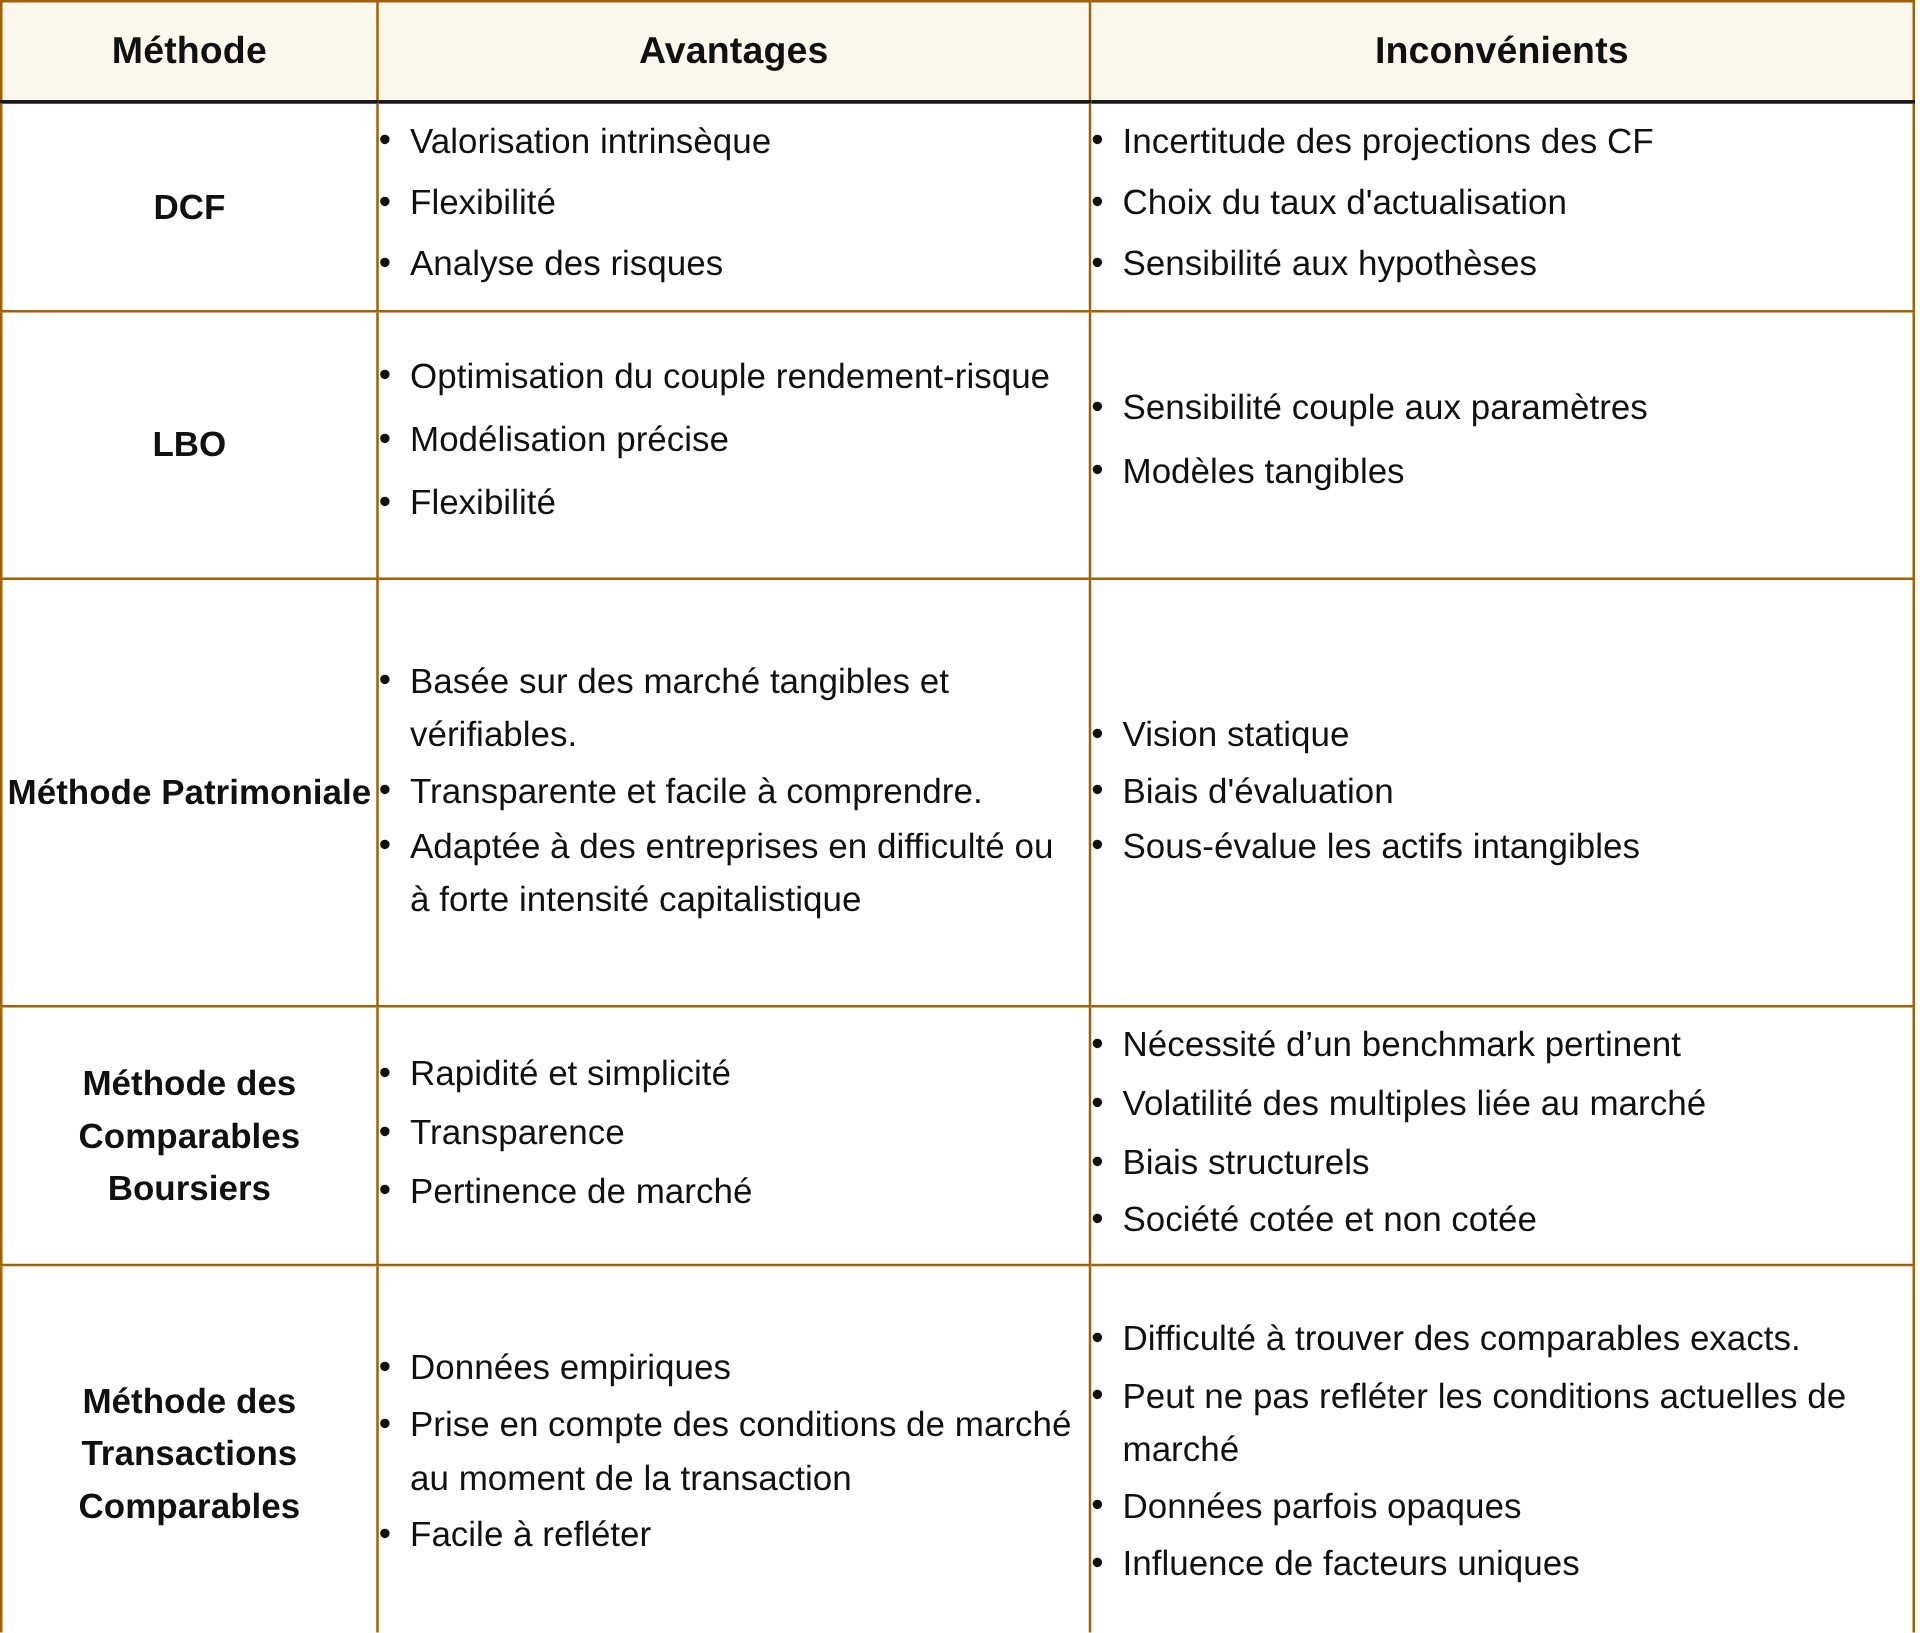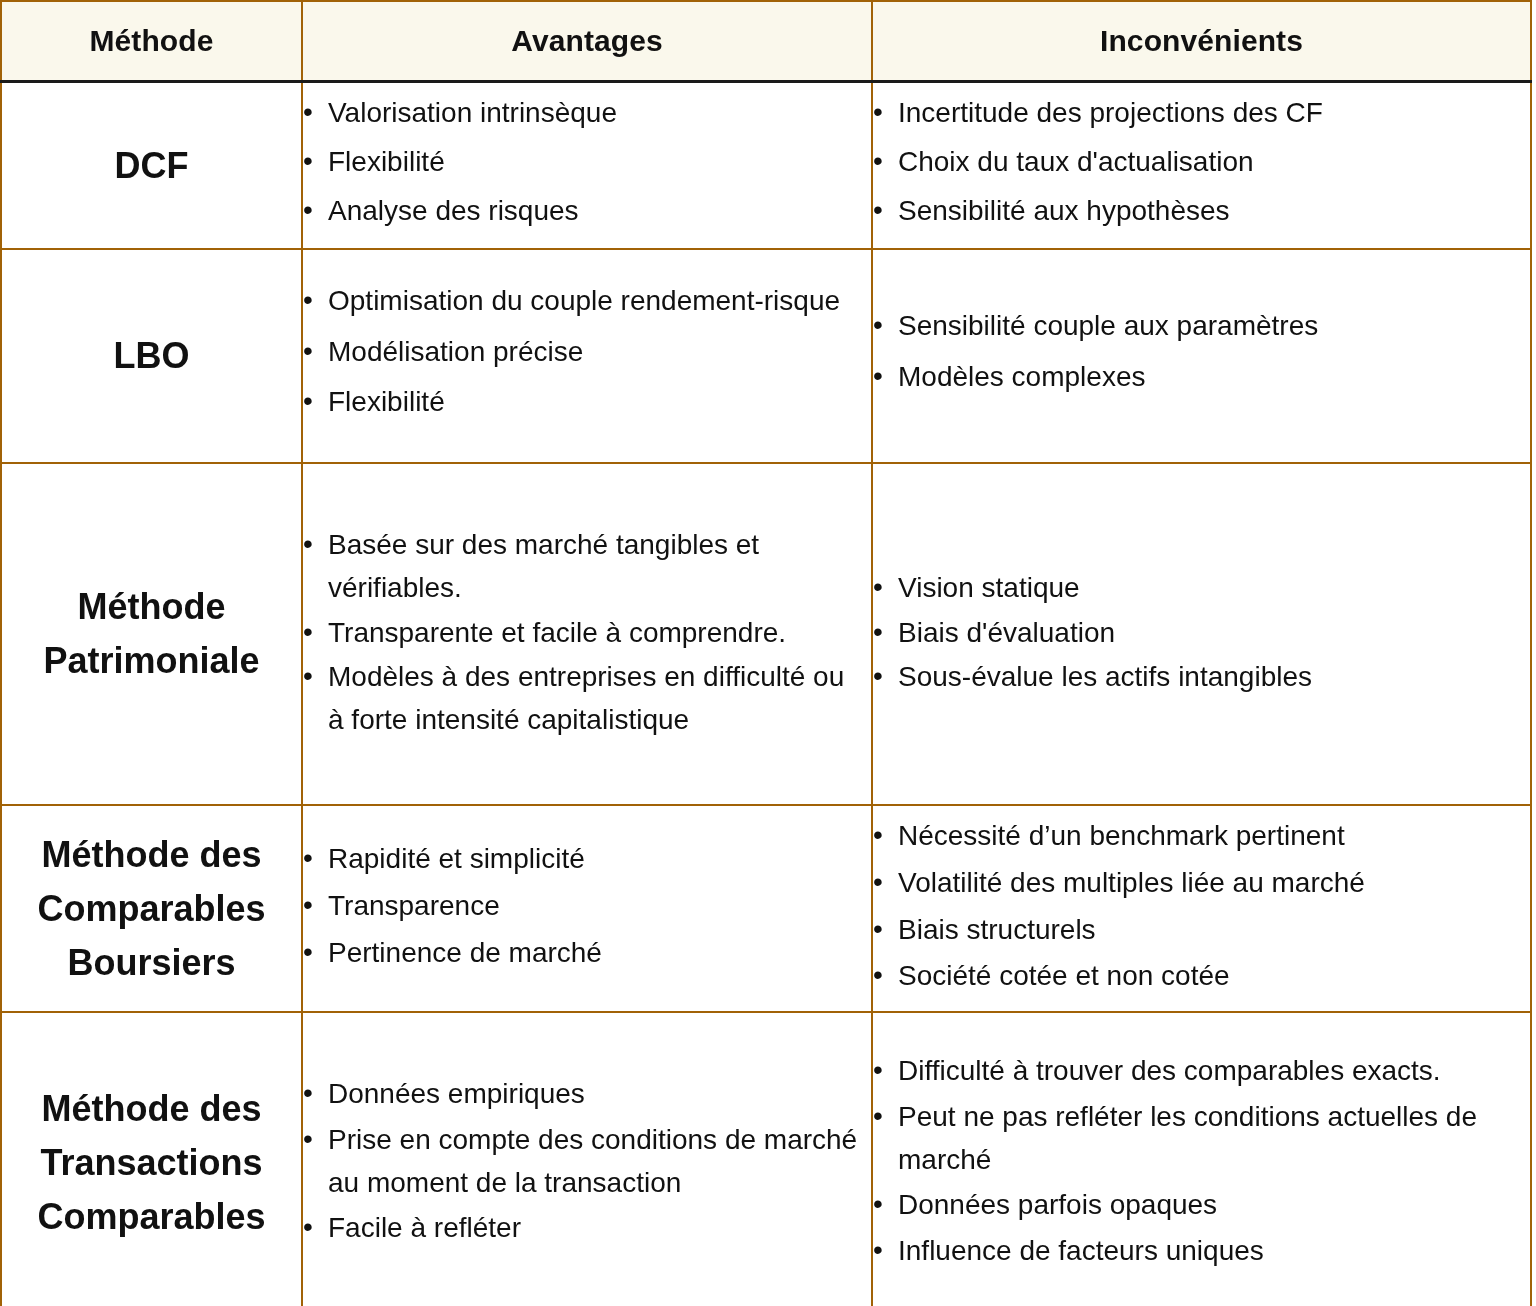--- a/index.html
+++ b/index.html
@@ -41,21 +41,21 @@
     font-size: 30px;
     font-weight: bold;
     text-align: center;
     letter-spacing: 0.1px;
     border-bottom: 3px solid #1a1a1a;
   }
 
   .method-cell {
     text-align: center;
     font-weight: bold;
-    font-size: 36px;
+    font-size: 28px;
     line-height: 1.5;
     padding: 8px 10px;
   }
 
   .list-cell {
     padding: 10px 18px 10px 34px;
   }
 
   .bullets {
     margin: 0;
@@ -134,32 +134,32 @@
       <td class="list-cell">
         <ul class="bullets">
           <li>Optimisation du couple rendement-risque</li>
           <li>Modélisation précise</li>
           <li>Flexibilité</li>
         </ul>
       </td>
       <td class="list-cell">
         <ul class="bullets">
           <li>Sensibilité couple aux paramètres</li>
-          <li>Modèles complexes</li>
+          <li>Modèles tangibles</li>
         </ul>
       </td>
     </tr>
 
     <tr data-row="patrimoniale">
       <td class="method-cell">Méthode Patrimoniale</td>
       <td class="list-cell">
         <ul class="bullets">
           <li>Basée sur des marché tangibles et vérifiables.</li>
           <li>Transparente et facile à comprendre.</li>
-          <li>Modèles à des entreprises en difficulté ou à forte intensité capitalistique</li>
+          <li>Adaptée à des entreprises en difficulté ou à forte intensité capitalistique</li>
         </ul>
       </td>
       <td class="list-cell">
         <ul class="bullets">
           <li>Vision statique</li>
           <li>Biais d'évaluation</li>
           <li>Sous-évalue les actifs intangibles</li>
         </ul>
       </td>
     </tr>

